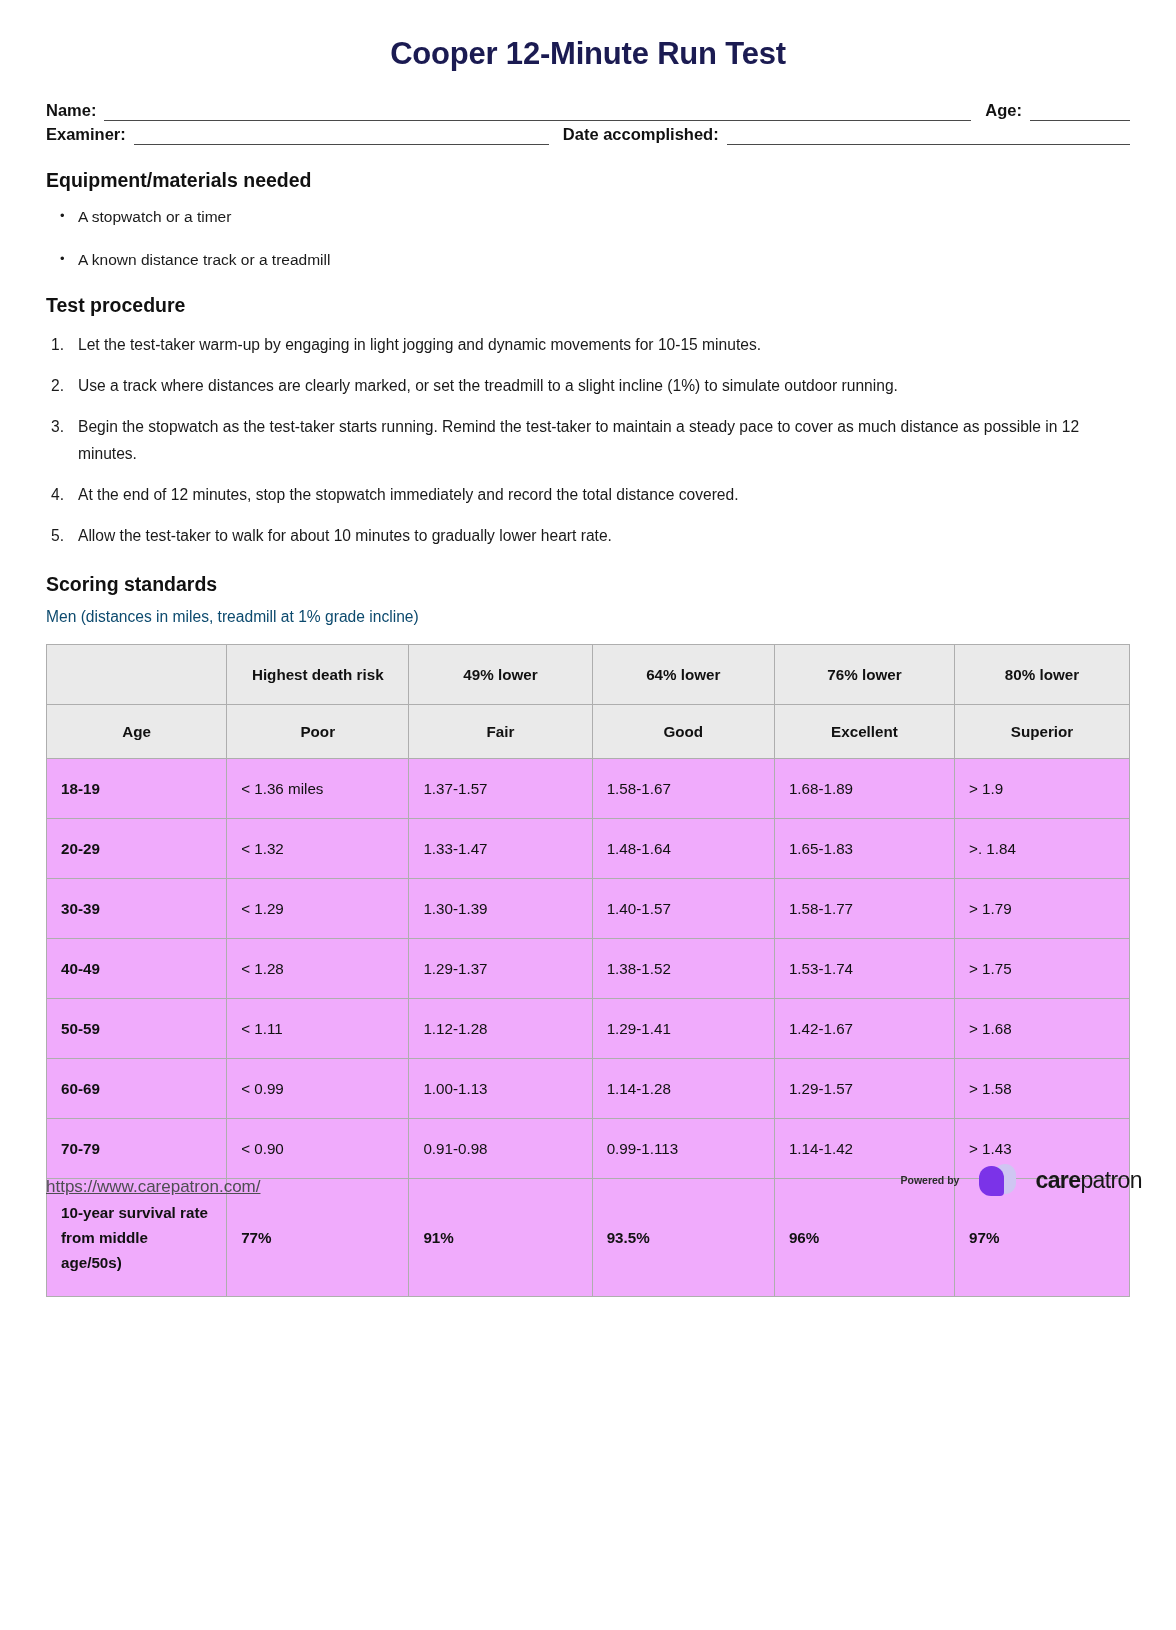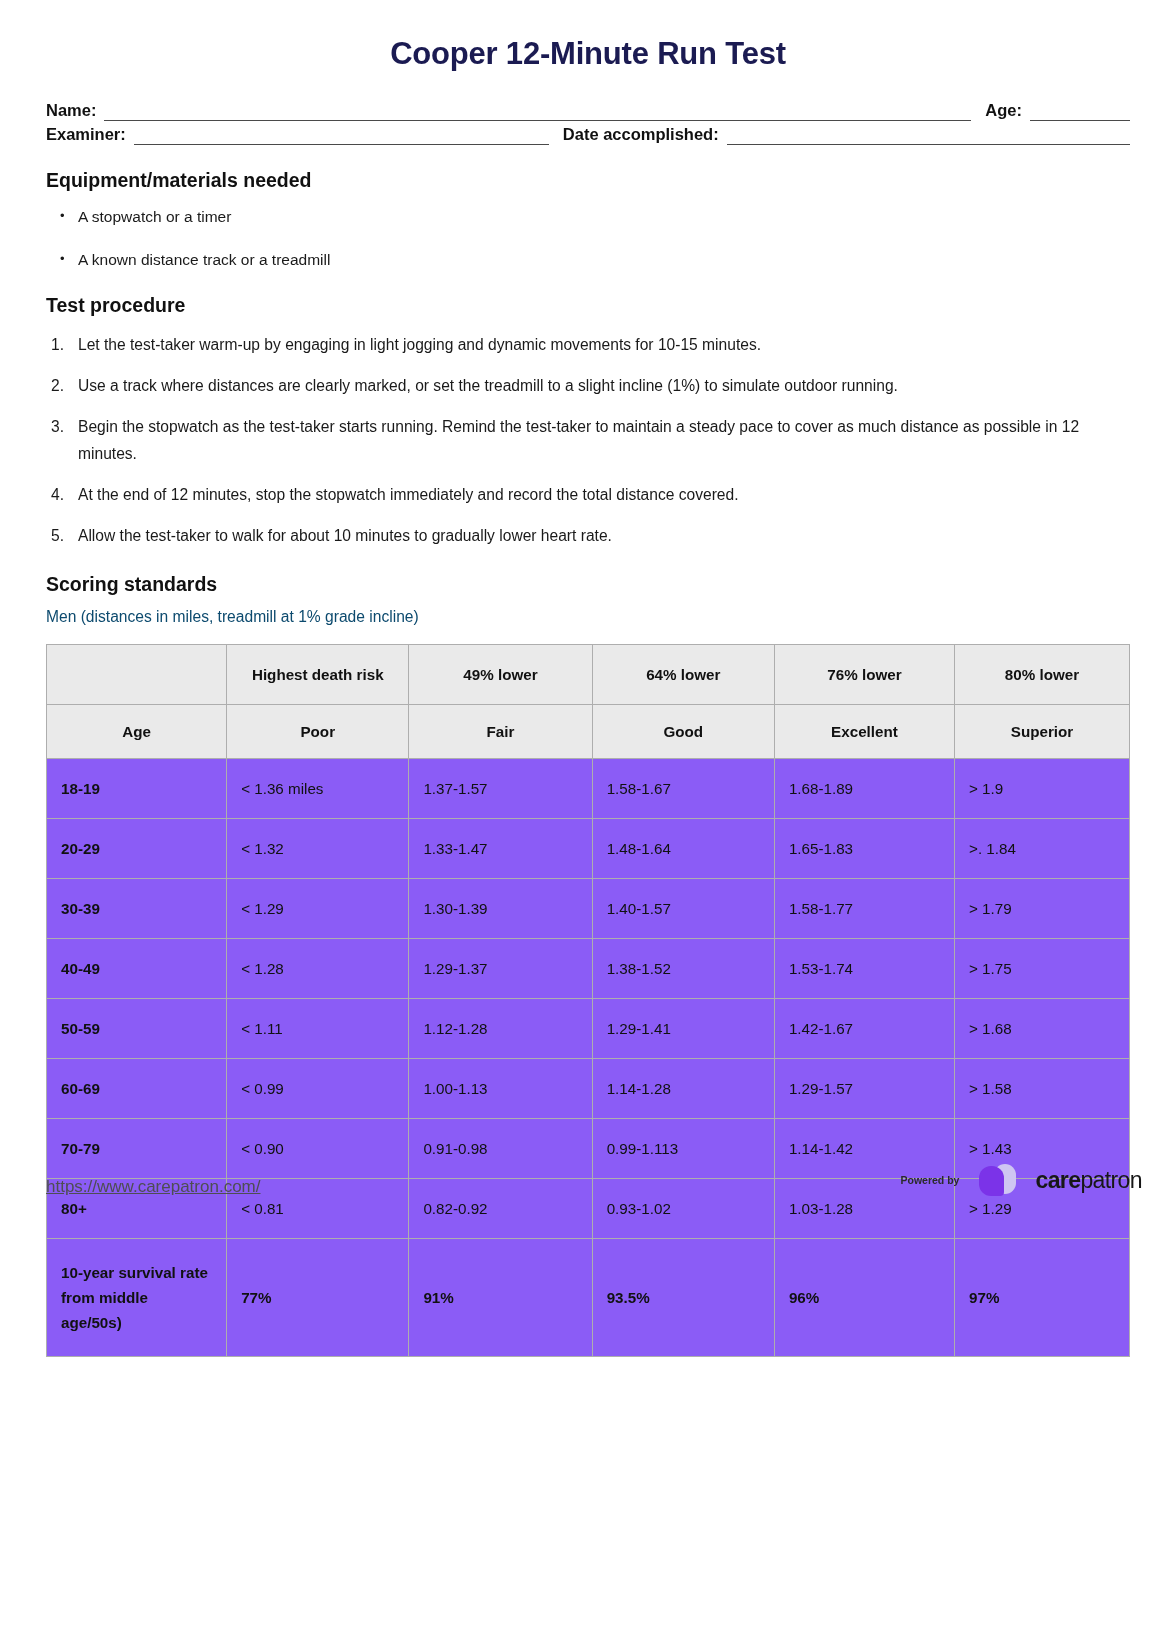--- a/index.html
+++ b/index.html
@@ -147,21 +147,21 @@
     font-weight: bold;
     text-align: center;
     font-size: 15.2px;
     line-height: 21px;
   }
   table.score-table thead tr.row-risk th { height: 60px; }
   table.score-table thead tr.row-rating th { height: 54px; }
   table.score-table thead th.blank-corner { background: #eaeaea; }
 
   table.score-table tbody td {
-    background: #8b5cf6;
+    background: #f0abfc;
     height: 60px;
     font-size: 15.2px;
     text-align: left;
   }
   table.score-table tbody td.age-cell {
     font-weight: bold;
   }
   table.score-table tbody tr.summary-row td {
     font-weight: bold;
     height: 118px;
@@ -343,28 +343,20 @@
         <td>&gt; 1.58</td>
       </tr>
       <tr>
         <td class="age-cell">70-79</td>
         <td>&lt; 0.90</td>
         <td>0.91-0.98</td>
         <td>0.99-1.113</td>
         <td>1.14-1.42</td>
         <td>&gt; 1.43</td>
       </tr>
-      <tr>
-        <td class="age-cell">80+</td>
-        <td>&lt; 0.81</td>
-        <td>0.82-0.92</td>
-        <td>0.93-1.02</td>
-        <td>1.03-1.28</td>
-        <td>&gt; 1.29</td>
-      </tr>
       <tr class="summary-row">
         <td class="age-cell">10-year survival rate from middle age/50s)</td>
         <td>77%</td>
         <td>91%</td>
         <td>93.5%</td>
         <td>96%</td>
         <td>97%</td>
       </tr>
     </tbody>
   </table>

